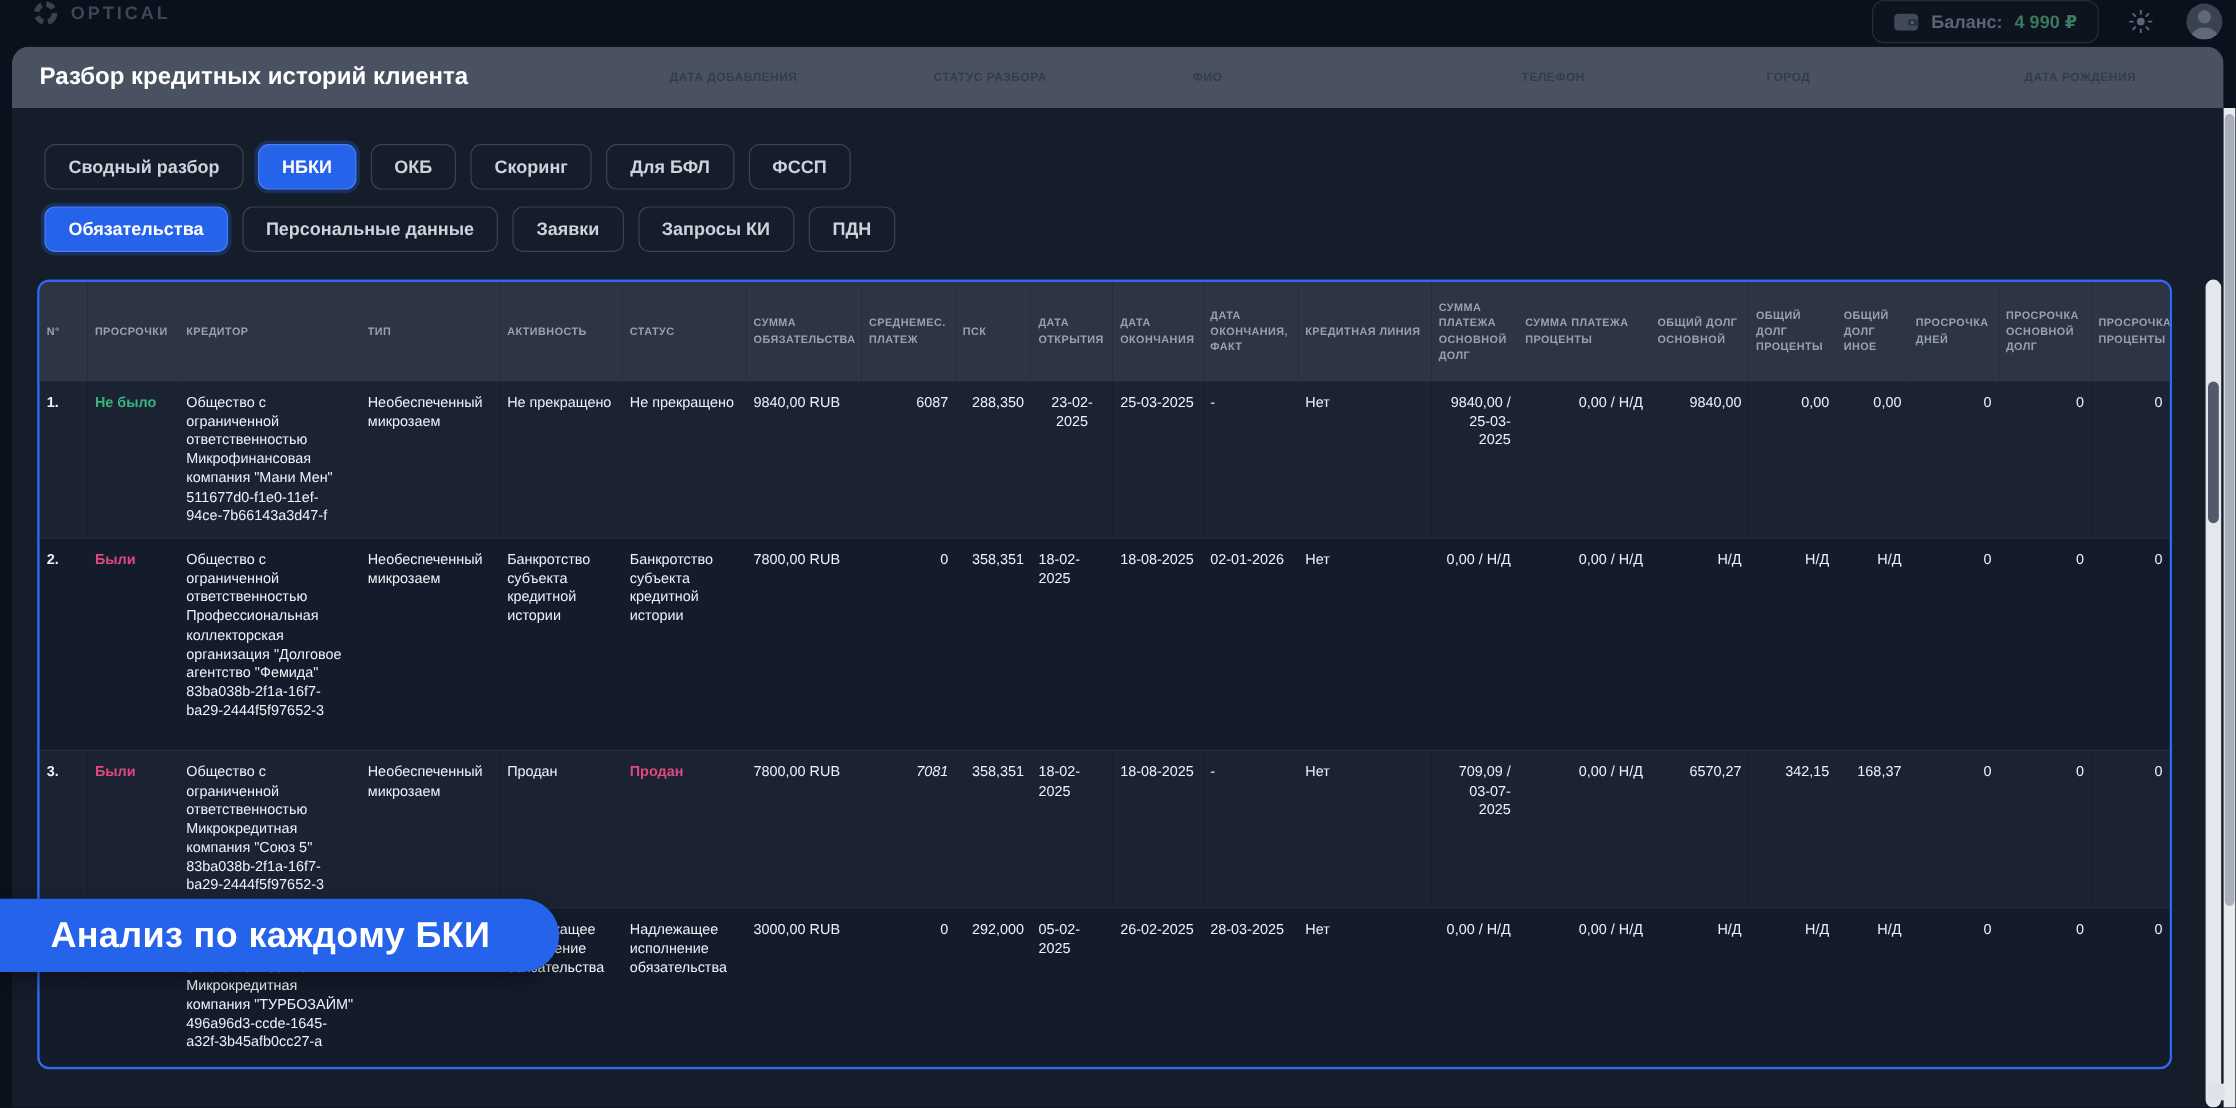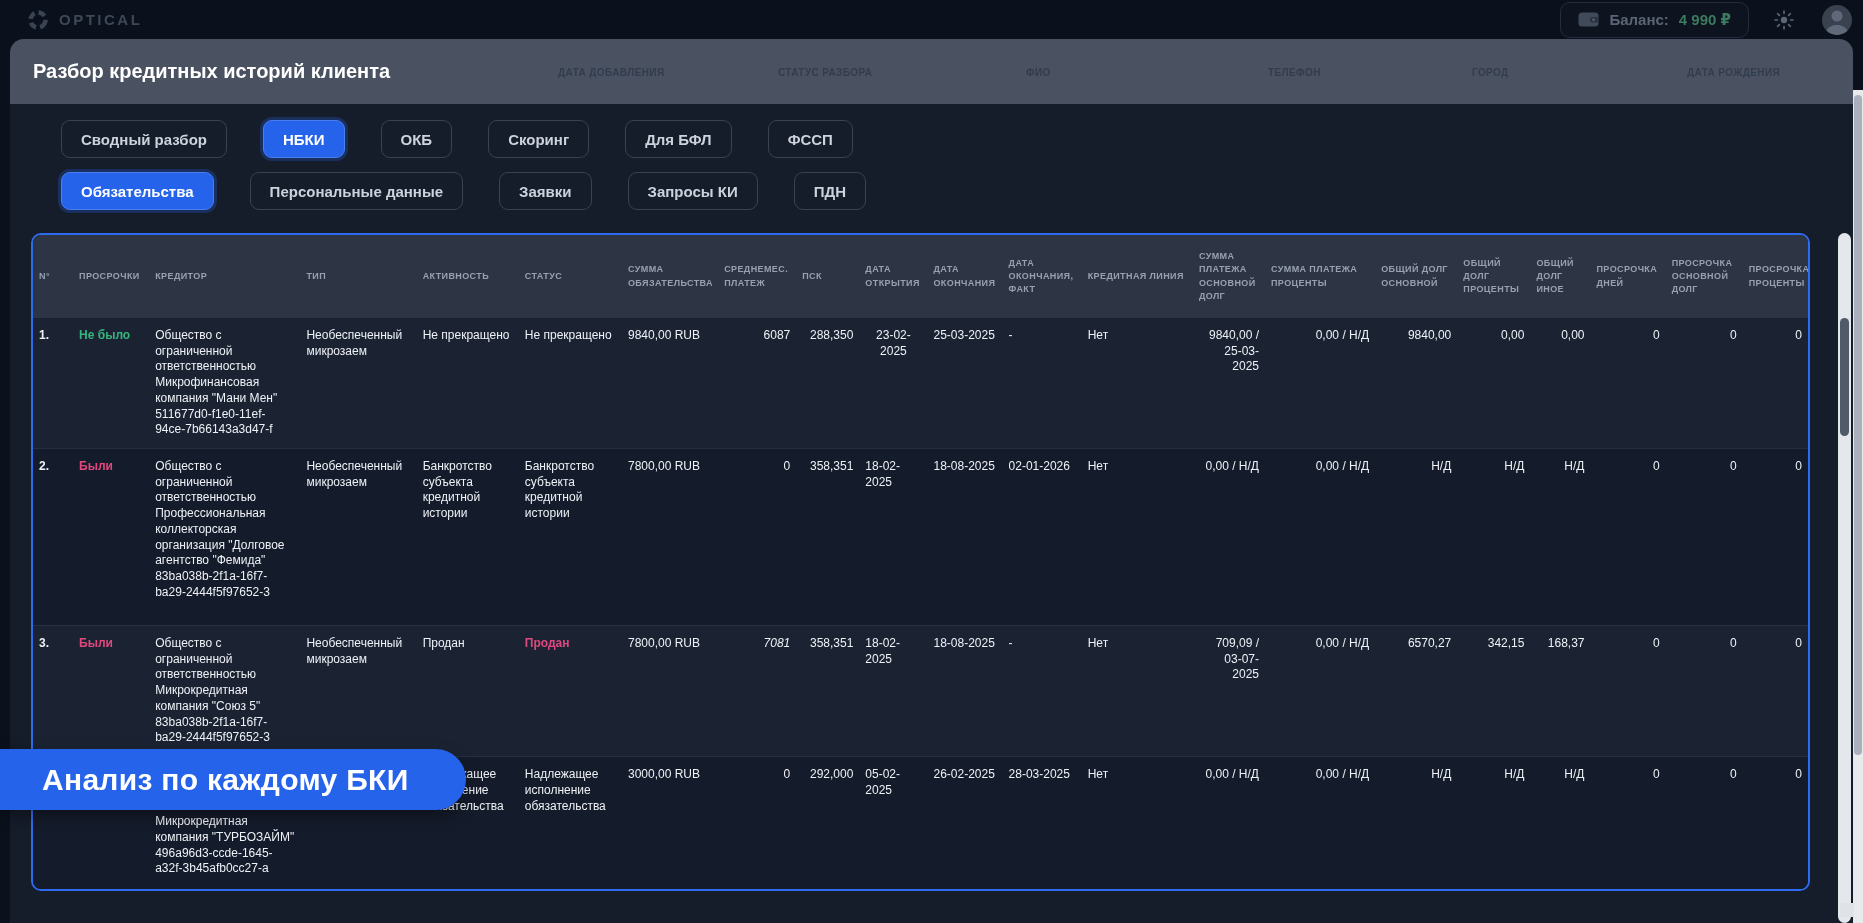--- a/index.html
+++ b/index.html
@@ -2,46 +2,46 @@
 <html><head>
 <meta charset="utf-8">
 <style>
   html,body{margin:0;padding:0;}
   body{
     width:1863px;height:923px;overflow:hidden;position:relative;
     background:#0b111c;
     font-family:"Liberation Sans","DejaVu Sans",sans-serif;
   }
   
-  .topbar{height:39px;display:flex;align-items:center;justify-content:space-between;
+  .topbar{height:39px;display:flex;align-items:flex-start;justify-content:space-between;
     padding:0 11px 0 27px;box-sizing:border-box;}
   .brand{display:flex;align-items:center;gap:10px;}
   .brand-name{color:#3e4756;font-size:15px;font-weight:bold;letter-spacing:2.5px;}
   .topbar-right{display:flex;align-items:center;}
   .balance-chip{display:flex;align-items:center;gap:10px;height:34px;padding:0 17px;
     border:1px solid #242d3d;border-radius:10px;background:rgba(255,255,255,.015);cursor:pointer;}
   .balance-label{color:#5b6474;font-size:15px;font-weight:bold;}
   .balance-value{color:#3b7a5f;font-size:15px;font-weight:bold;}
   .theme-btn{margin-left:25px;cursor:pointer;display:flex;align-items:center;}
   .avatar{margin-left:28px;width:30px;height:30px;border-radius:50%;overflow:hidden;
     background:#3a4250;cursor:pointer;flex:none;}
   
   .panel{position:absolute;left:10px;right:10px;top:39px;bottom:0;
     background:#151c2a;border-radius:14px 14px 0 0;overflow:hidden;}
-  .band{height:65px;background:#4a5261;position:relative;display:flex;align-items:center;
+  .band{height:51px;background:#4a5261;position:relative;display:flex;align-items:center;
     padding-left:23px;box-sizing:border-box;}
   .page-title{color:#ffffff;font-size:20px;font-weight:bold;}
   .meta-label{position:absolute;top:50%;transform:translateY(-50%);
     font-size:10px;font-weight:bold;letter-spacing:.4px;color:#313c4e;white-space:nowrap;}
   .tabs{position:absolute;left:27px;display:flex;gap:12px;}
   .tabs-primary{top:81px;}
   .tabs-secondary{top:133px;}
   .tab{height:38px;padding:0 19px;display:flex;align-items:center;box-sizing:border-box;
     border:1.5px solid #3a424f;border-radius:9px;background:transparent;
-    color:#ccd3dd;font-size:15px;font-weight:bold;white-space:nowrap;cursor:pointer;margin-left:24px;}
+    color:#ccd3dd;font-size:15px;font-weight:bold;white-space:nowrap;cursor:pointer;}
   .tab.active{background:#2563eb;border-color:#4b7ef0;color:#fff;
     box-shadow:0 0 0 3px rgba(37,99,235,.28);}
   
   .tbl-wrap{position:absolute;left:21px;top:194px;width:1779px;height:658px;
     box-sizing:border-box;border:2px solid #2e6bf0;border-radius:10px;
     overflow:hidden;background:#141b2a;}
   table{border-collapse:collapse;table-layout:fixed;width:1775px;}
   th{background:#2d3545;color:#98a1b1;font-size:9px;line-height:1.45;font-weight:bold;
     letter-spacing:.4px;text-align:left;vertical-align:middle;padding:8px 6px;
     height:83px;box-sizing:border-box;}
@@ -113,21 +113,21 @@
     </div>
   </div>
 </div>
 
 <div class="panel">
   <div class="band">
     <span class="page-title">Разбор кредитных историй клиента</span>
     <span>
         <span class="meta-label" style="left: 536px; margin-left: 12px;">ДАТА ДОБАВЛЕНИЯ</span>
         <span class="meta-label" style="left: 768px;">СТАТУС РАЗБОРА</span>
-        <span class="meta-label" style="left: 1016px;">ФИО</span>
+        <span class="meta-label" style="left: 984px;">ФИО</span>
         <span class="meta-label" style="left: 1258px;">ТЕЛЕФОН</span>
         <span class="meta-label" style="left: 1462px;">ГОРОД</span>
         <span class="meta-label" style="left: 1677px;">ДАТА РОЖДЕНИЯ</span>
       </span>
   </div>
 
   <div class="tabs tabs-primary">
       <div class="tab">Сводный разбор</div>
       <div class="tab active">НБКИ</div>
       <div class="tab">ОКБ</div>

